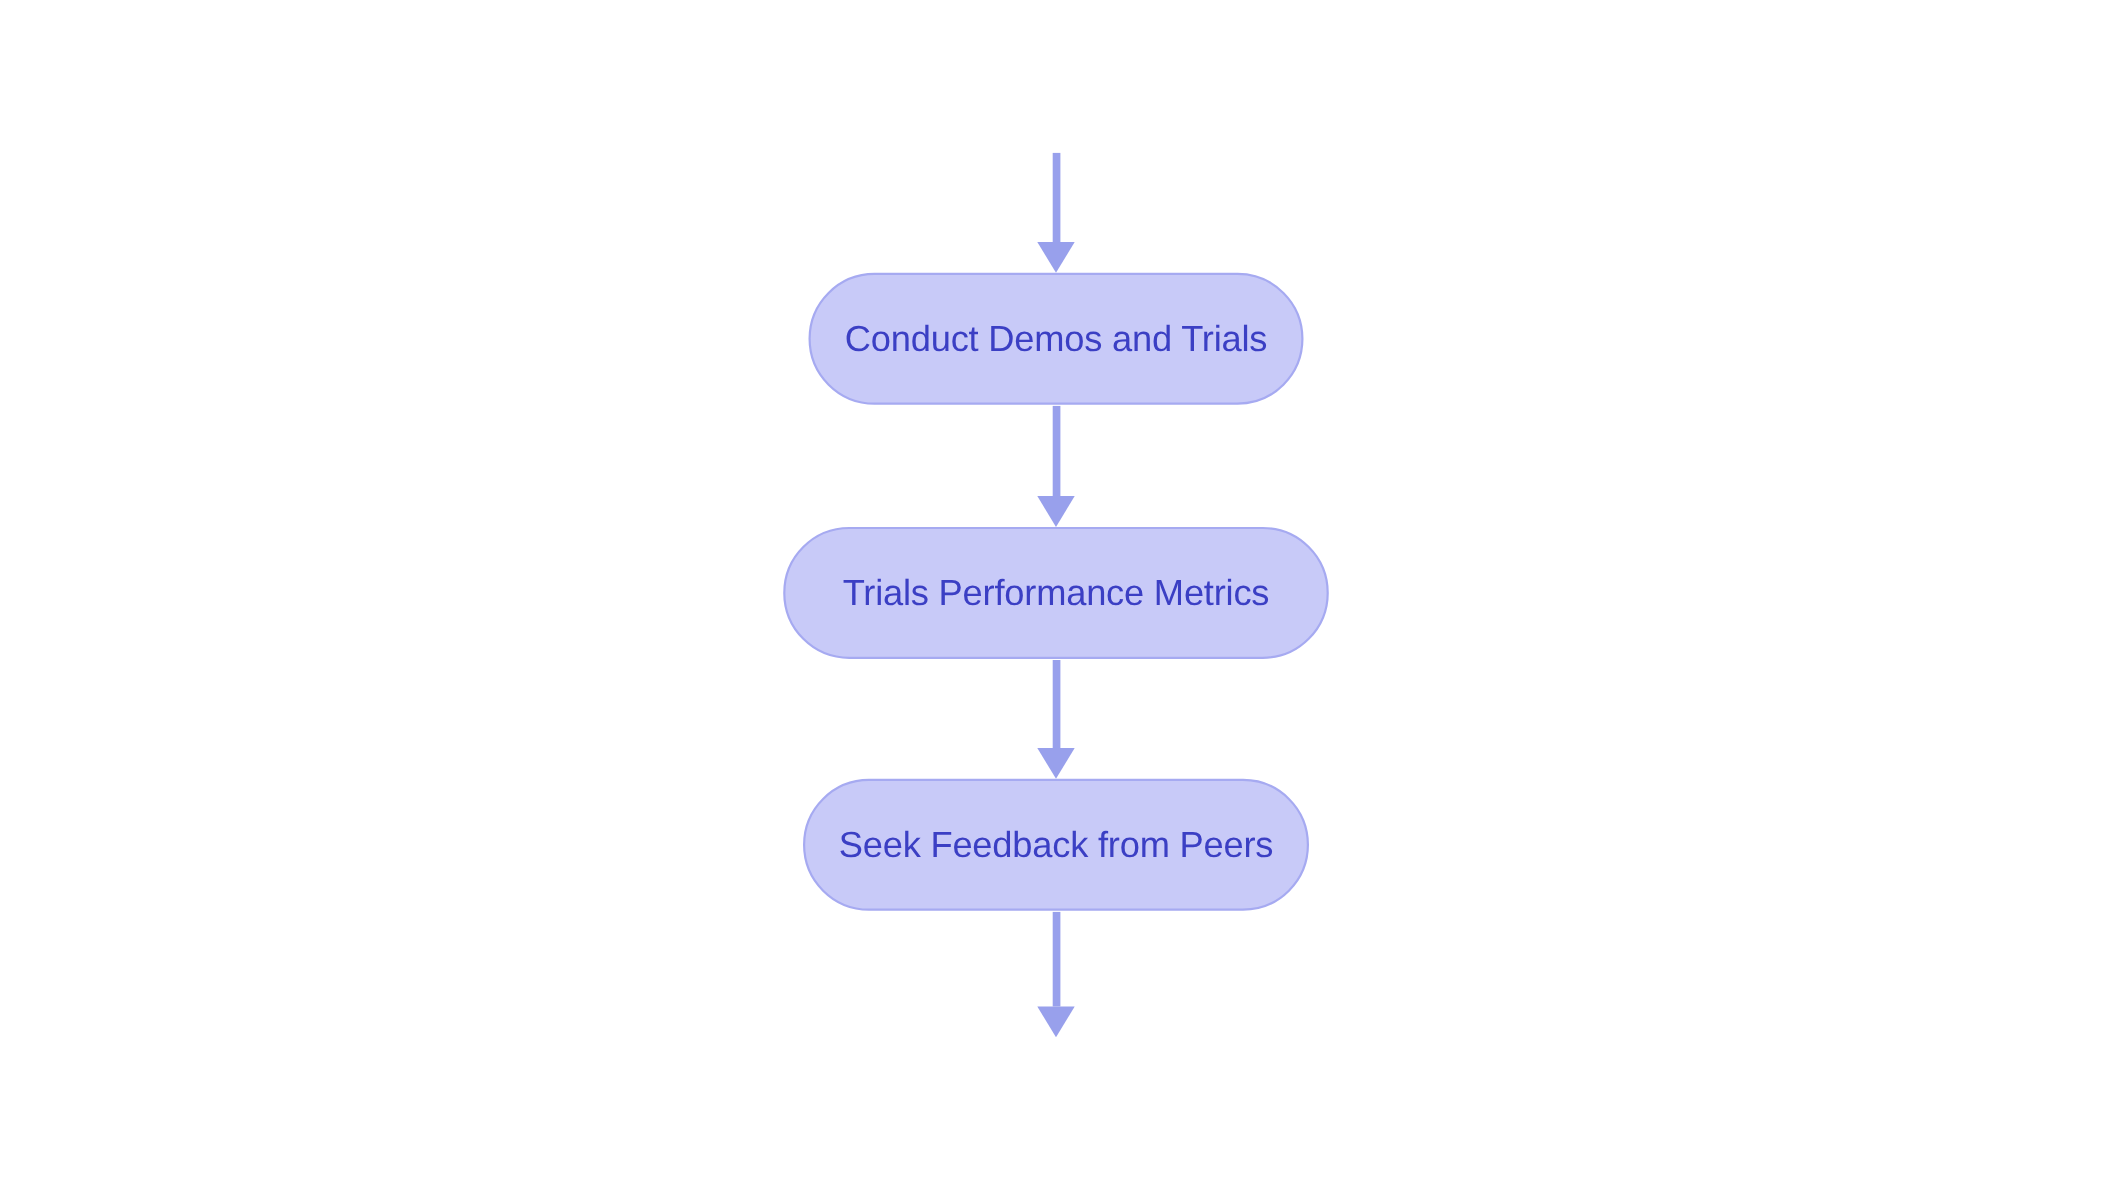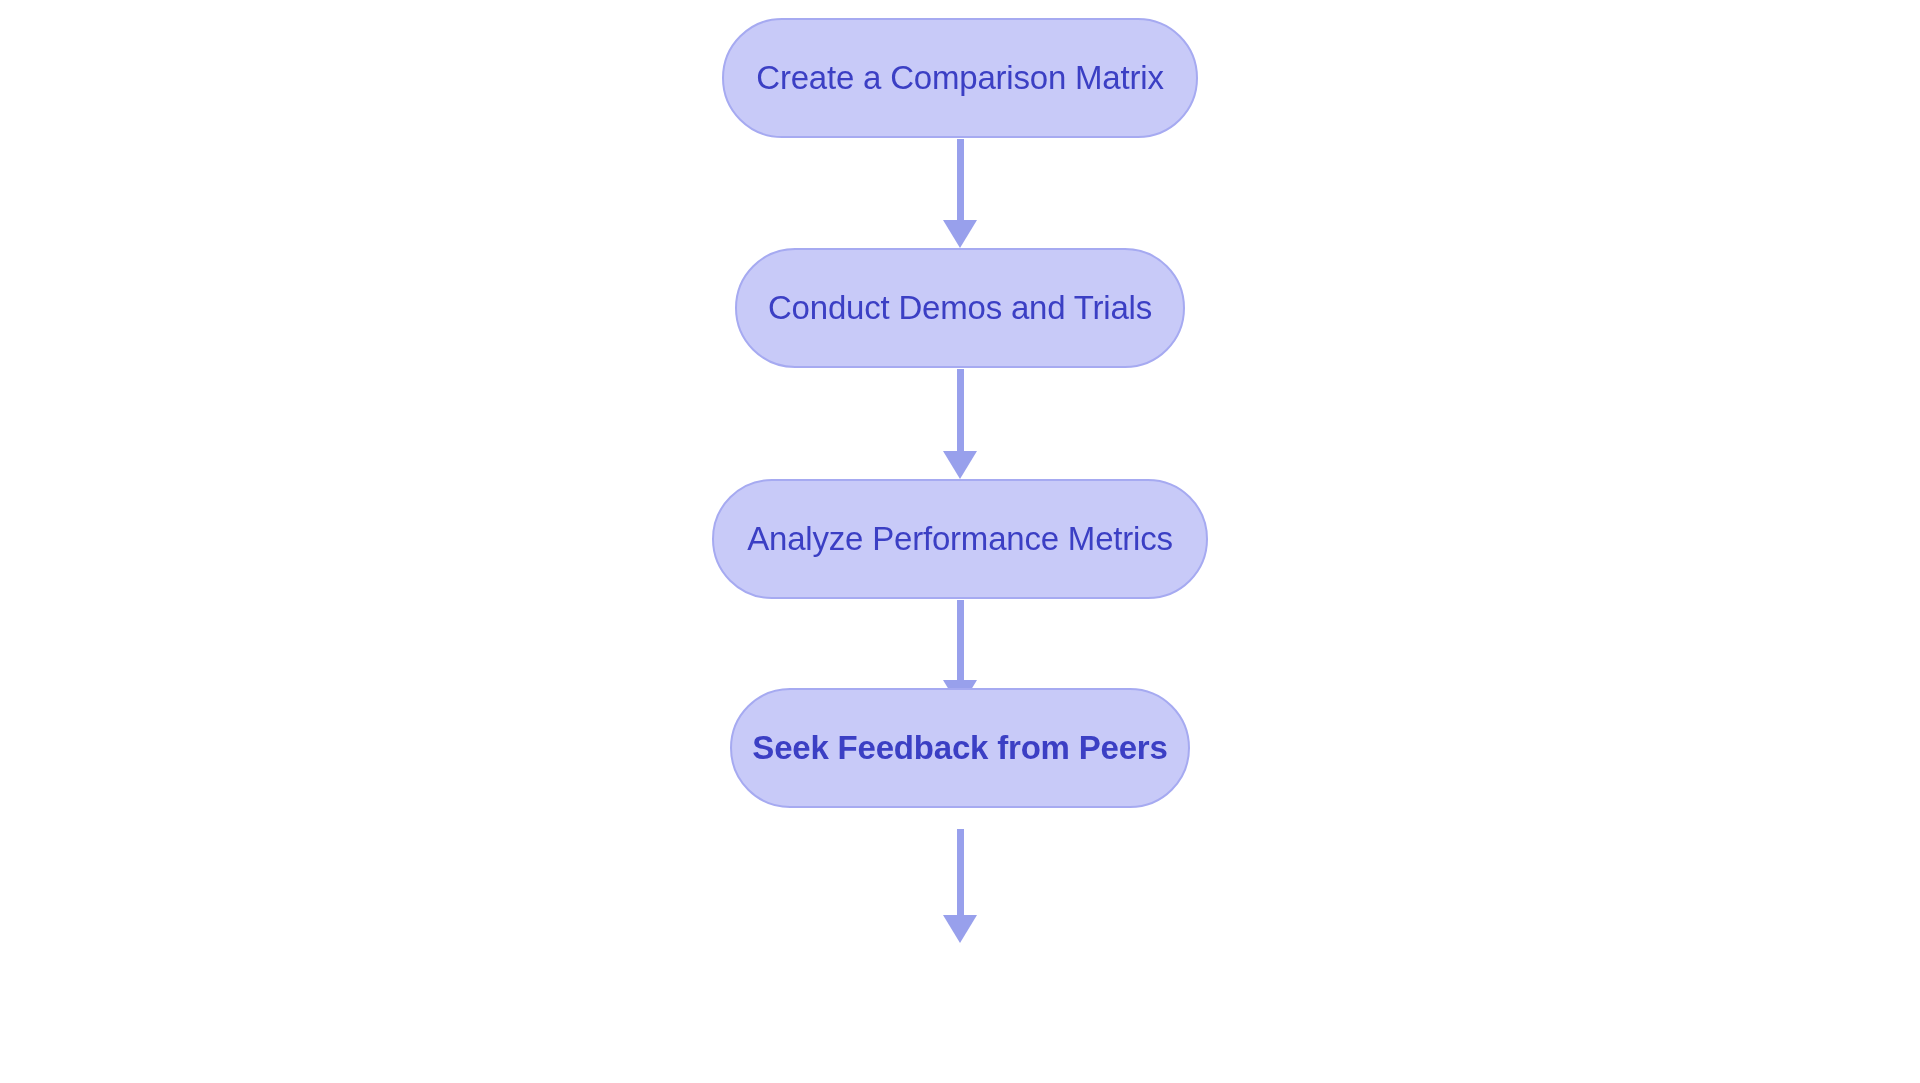--- a/index.html
+++ b/index.html
@@ -31,21 +31,21 @@
   }
   .node-label{
     font-size:33px;
     letter-spacing:-0.2px;
     color:var(--text);
     white-space:nowrap;
   }
   .n1{left:722px;top:18px;width:476px;}
   .n2{left:735px;top:248px;width:450px;}
   .n3{left:712px;top:479px;width:496px;}
-  .n4{left:730px;top:688px;width:460px;font-weight:bold;}
+  .n4{left:730px;top:708px;width:460px;}
   .n5{left:683px;top:943px;width:554px;}
 
   .arrow{
     position:absolute;
     left:960px;
     transform:translateX(-50%);
     display:flex;
     flex-direction:column;
     align-items:center;
   }
@@ -63,40 +63,37 @@
     border-left:17px solid transparent;
     border-right:17px solid transparent;
     border-top:28px solid var(--arrow);
   }
 </style>
 </head>
 <body>
 
 <div class="stage">
 
-  <div class="node n1">
-    <span class="node-label">Create a Comparison Matrix</span>
-  </div>
 
   <div class="arrow a1">
     <div class="arrow-line"></div>
     <div class="arrow-head"></div>
   </div>
 
   <div class="node n2">
     <span class="node-label">Conduct Demos and Trials</span>
   </div>
 
   <div class="arrow a2">
     <div class="arrow-line"></div>
     <div class="arrow-head"></div>
   </div>
 
   <div class="node n3">
-    <span class="node-label">Analyze Performance Metrics</span>
+    <span class="node-label">Trials Performance Metrics</span>
   </div>
 
   <div class="arrow a3">
     <div class="arrow-line"></div>
     <div class="arrow-head"></div>
   </div>
 
   <div class="node n4">
     <span class="node-label">Seek Feedback from Peers</span>
   </div>

